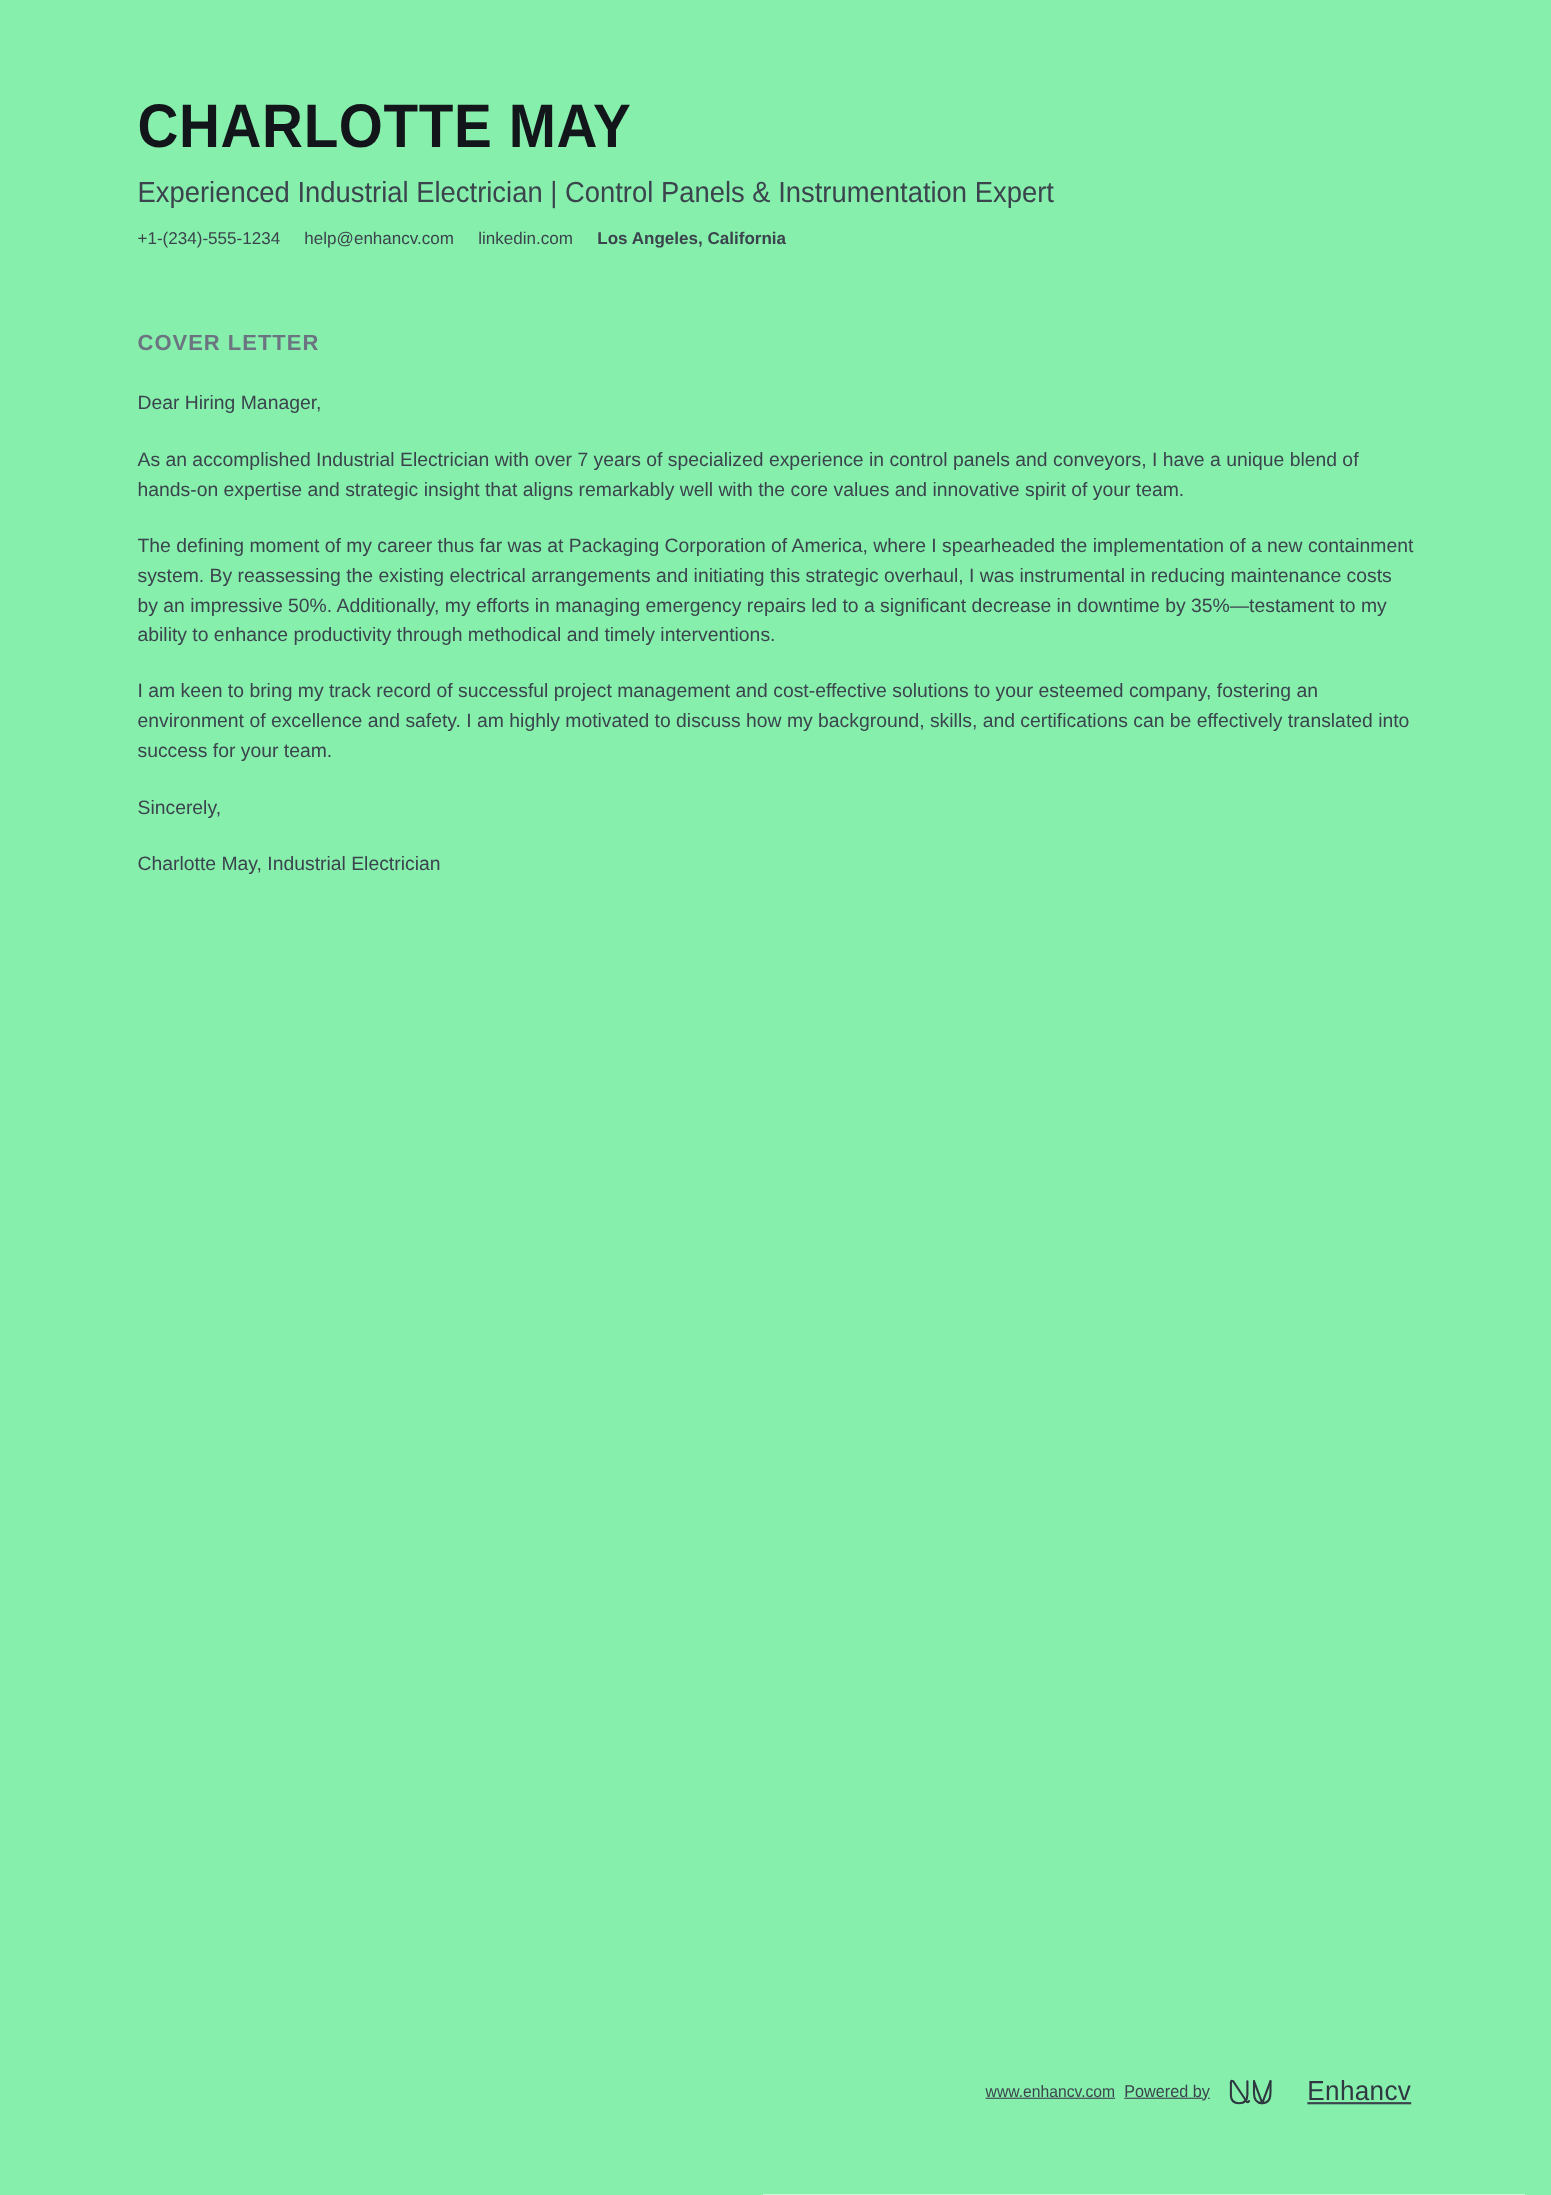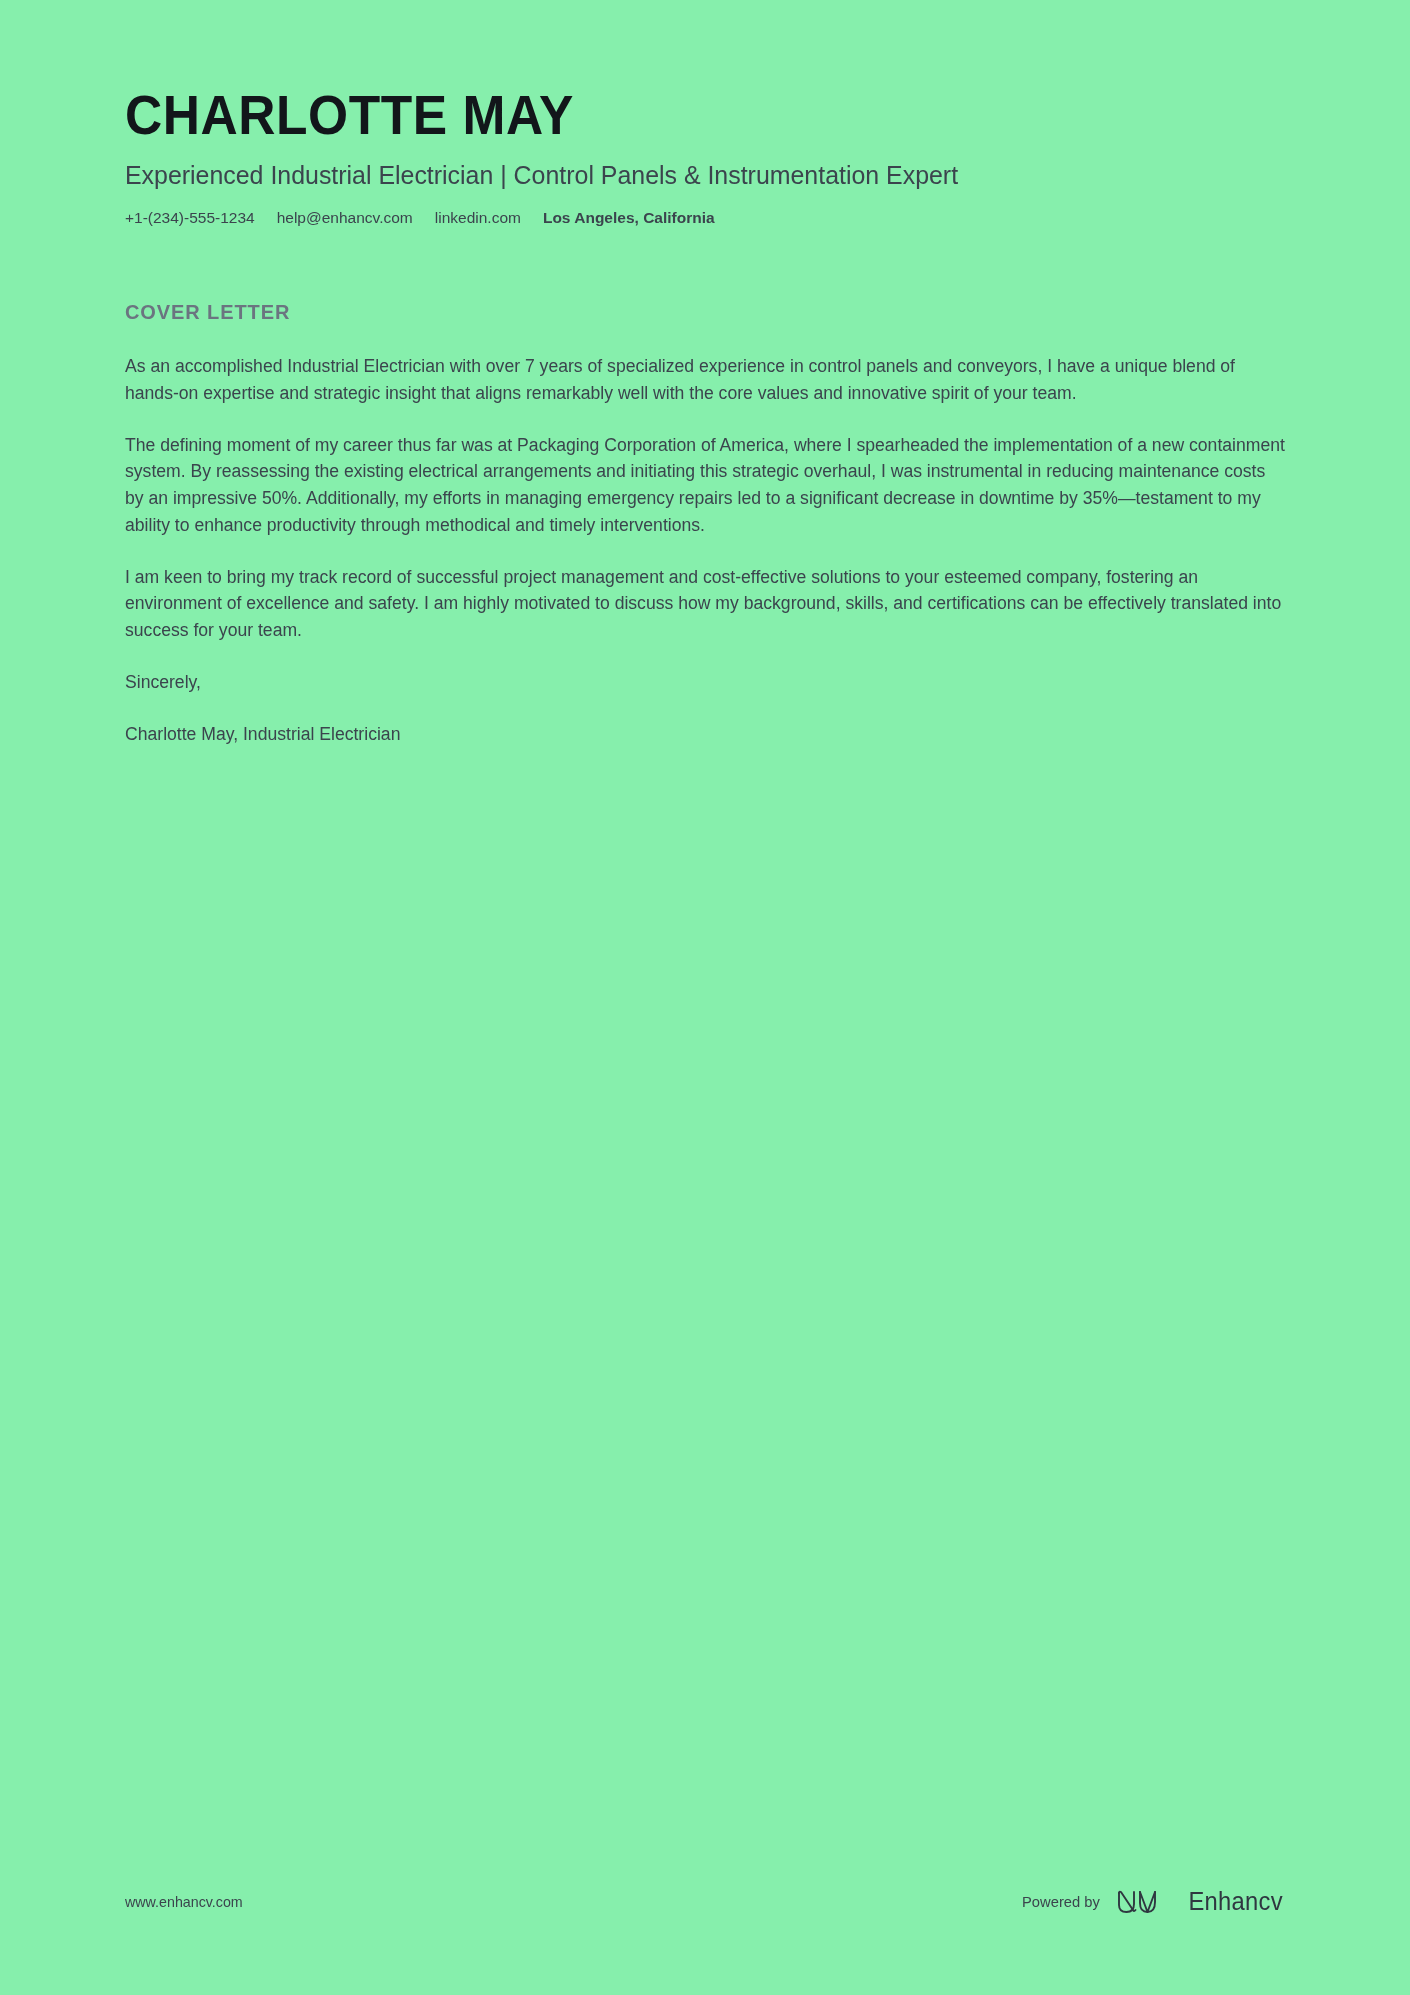--- a/index.html
+++ b/index.html
@@ -112,22 +112,23 @@
     padding: 0 125px;
     display: flex;
     align-items: flex-start;
     justify-content: space-between;
   }
 
   .footer-inner {
     width: 100%;
     display: flex;
     align-items: center;
-    justify-content: space-between;
+    justify-content: flex-end;
     padding-top: 22px;
+    text-decoration: underline;
   }
 
   .footer-url {
     font-family: "Liberation Sans Narrow", "Liberation Sans", sans-serif;
     font-size: 15px;
     color: #3b444d;
     transform: scaleX(0.95);
     transform-origin: left center;
   }
 
@@ -177,20 +178,21 @@
         <span class="contact-item">help@enhancv.com</span>
         <span class="contact-item">linkedin.com</span>
         <span class="contact-item">Los Angeles, California</span>
       </div>
     </div>
 
     <div class="section">
       <div class="section-title">COVER LETTER</div>
 
       <div class="letter-block">
+        <p class="salutation">Dear Hiring Manager,</p>
 
         <p>As an accomplished Industrial Electrician with over 7 years of specialized experience in control panels and conveyors, I have a unique blend of hands-on expertise and strategic insight that aligns remarkably well with the core values and innovative spirit of your team.</p>
 
         <p>The defining moment of my career thus far was at Packaging Corporation of America, where I spearheaded the implementation of a new containment system. By reassessing the existing electrical arrangements and initiating this strategic overhaul, I was instrumental in reducing maintenance costs by an impressive 50%. Additionally, my efforts in managing emergency repairs led to a significant decrease in downtime by 35%—testament to my ability to enhance productivity through methodical and timely interventions.</p>
 
         <p>I am keen to bring my track record of successful project management and cost-effective solutions to your esteemed company, fostering an environment of excellence and safety. I am highly motivated to discuss how my background, skills, and certifications can be effectively translated into success for your team.</p>
 
         <p>Sincerely,</p>
 
         <p>Charlotte May, Industrial Electrician</p>

